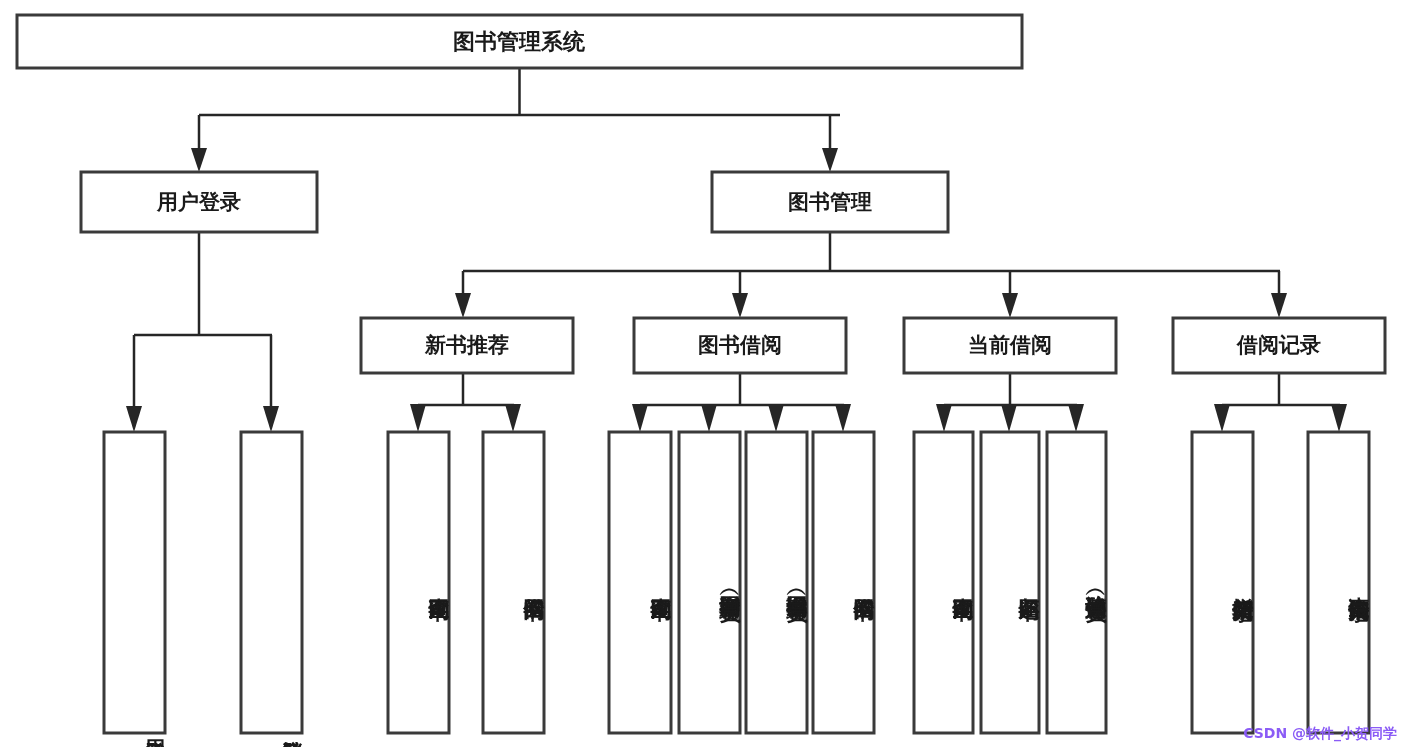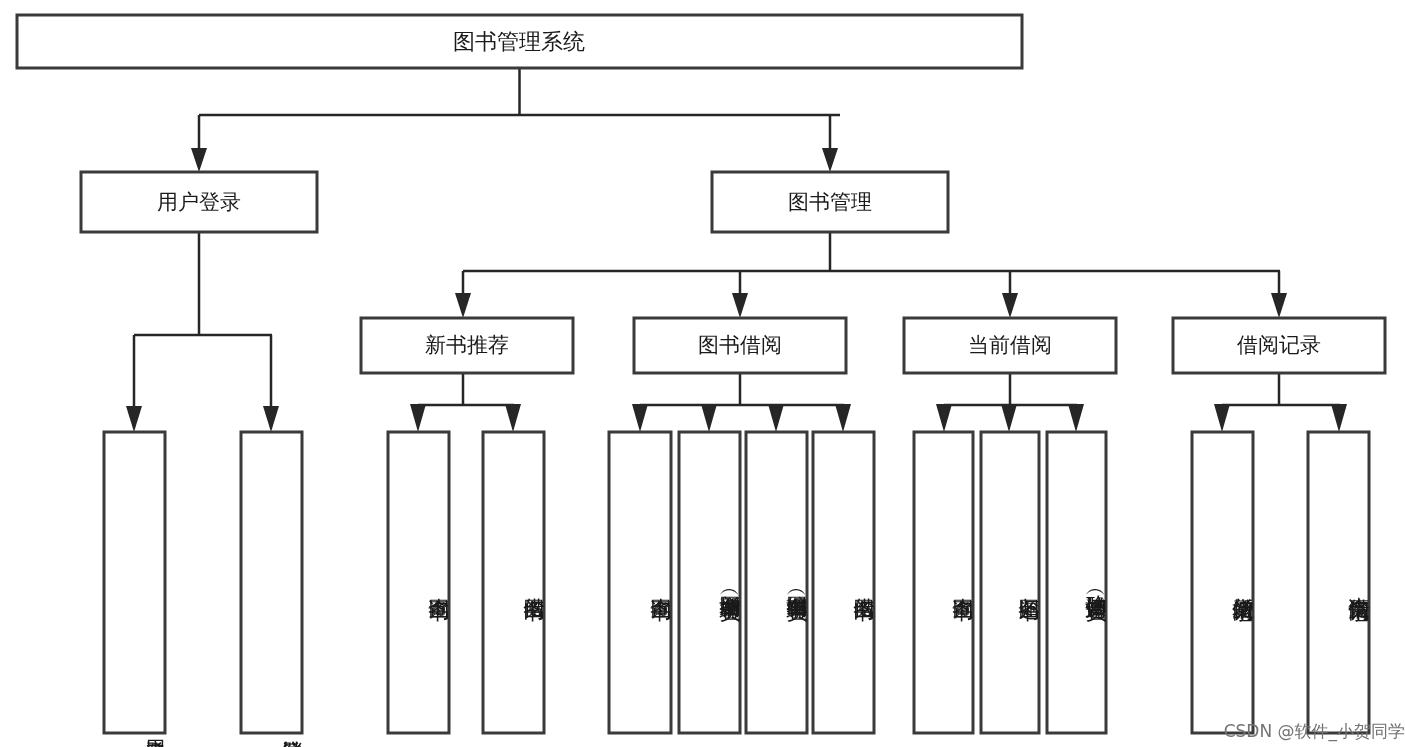--- a/index.html
+++ b/index.html
@@ -7,20 +7,21 @@
     padding: 0;
     background: #ffffff;
   }
   #diagram-root {
     position: relative;
     width: 1405px;
     height: 747px;
     background: #ffffff;
     font-family: "DejaVu Sans", "Liberation Sans", sans-serif;
     overflow: hidden;
+    font-weight: bold;
   }
   svg#diagram-svg {
     position: absolute;
     top: 0; left: 0;
     width: 1405px;
     height: 747px;
   }
   .node-box {
     fill: #ffffff;
     stroke: #3a3a3a;
@@ -62,25 +63,25 @@
     pointer-events: none;
   }
   .leaf-label-wrap.align-center {
     justify-content: center;
   }
   .leaf-label-wrap.align-end {
     justify-content: flex-end;
   }
   .watermark {
     position: absolute;
-    right: 0;
+    right: 8px;
     bottom: 4px;
     font-family: "DejaVu Sans", "Liberation Sans", sans-serif;
-    font-size: 17px;
-    color: #737373;
+    font-size: 14px;
+    color: #8b5cf6;
     white-space: nowrap;
   }
 </style>
 </head>
 <body>
 
 <div id="diagram-root">
 
   <svg id="diagram-svg" viewBox="0 0 1405 747">
 

